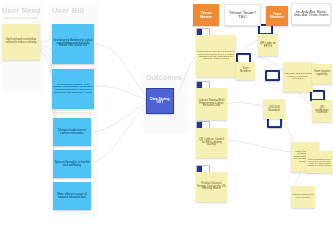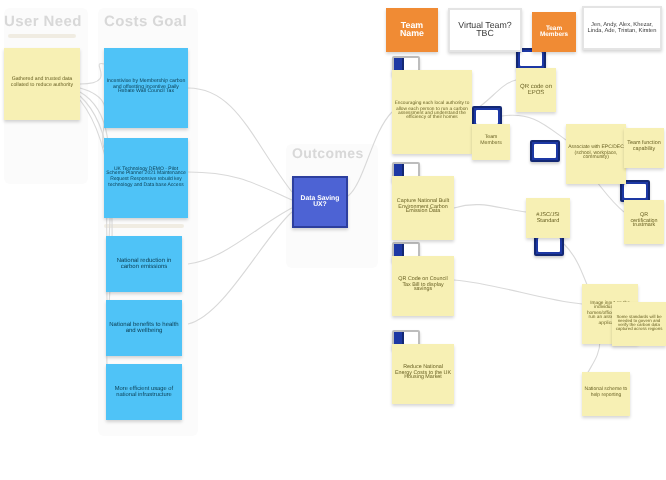--- a/index.html
+++ b/index.html
@@ -52,21 +52,21 @@
 </head>
 <body>
 
 <div id="board">
 
   <div class="lane" style="left:2px;top:4px;width:42px;height:88px;"></div>
   <div class="lane" style="left:49px;top:4px;width:50px;height:214px;"></div>
   <div class="lane" style="left:143px;top:72px;width:46px;height:62px;"></div>
 
   <div class="lane-title" style="left:2px;top:6px;font-size:7.5px;">User Need</div>
-  <div class="lane-title" style="left:52px;top:6px;font-size:7.5px;">Costs Goal</div>
+  <div class="lane-title" style="left:52px;top:6px;font-size:7.5px;">User Bill</div>
   <div class="lane-title" style="left:146px;top:74px;font-size:7px;">Outcomes</div>
 
   <div class="lane-rule" style="left:52px;top:112px;width:40px;"></div>
   <div class="lane-rule" style="left:4px;top:17px;width:34px;"></div>
 
   <svg class="wires" viewBox="0 0 333 222" id="wires">
       <path d="M40,42 C60,42 44,30 52,32"></path>
       <path d="M40,44 C62,50 48,64 52,74"></path>
       <path d="M40,46 C64,60 50,100 54,124"></path>
       <path d="M40,48 C66,72 50,130 54,156"></path>

